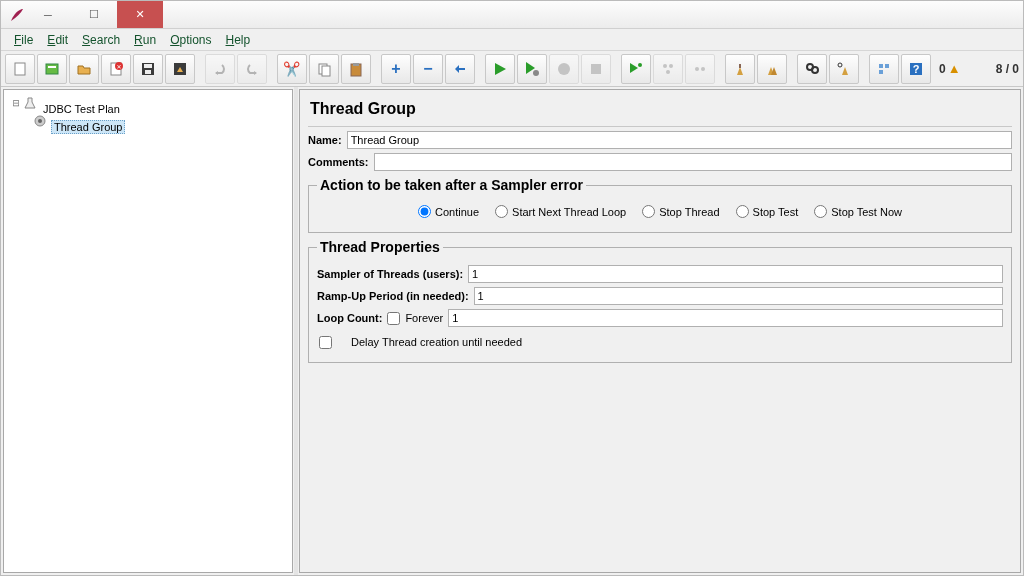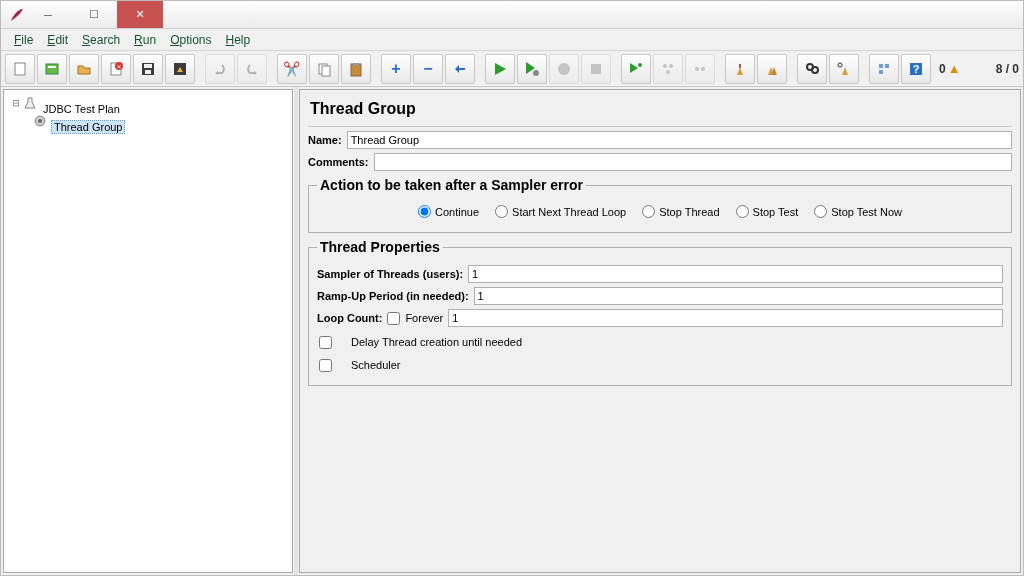--- a/index.html
+++ b/index.html
@@ -405,19 +405,15 @@
       <div class="formrow">
         <label>Loop Count:</label>
         <input type="checkbox" style="">
         <span>Forever</span>
         <input type="text" value="1" style="">
       </div>
       <div class="chkrow">
         <input type="checkbox" style="">
         <label>Delay Thread creation until needed</label>
       </div>
-      <div class="chkrow">
-        <input type="checkbox" style="">
-        <label>Scheduler</label>
-      </div>
     </fieldset>
   </div>
 </div>
 
 </body></html>

